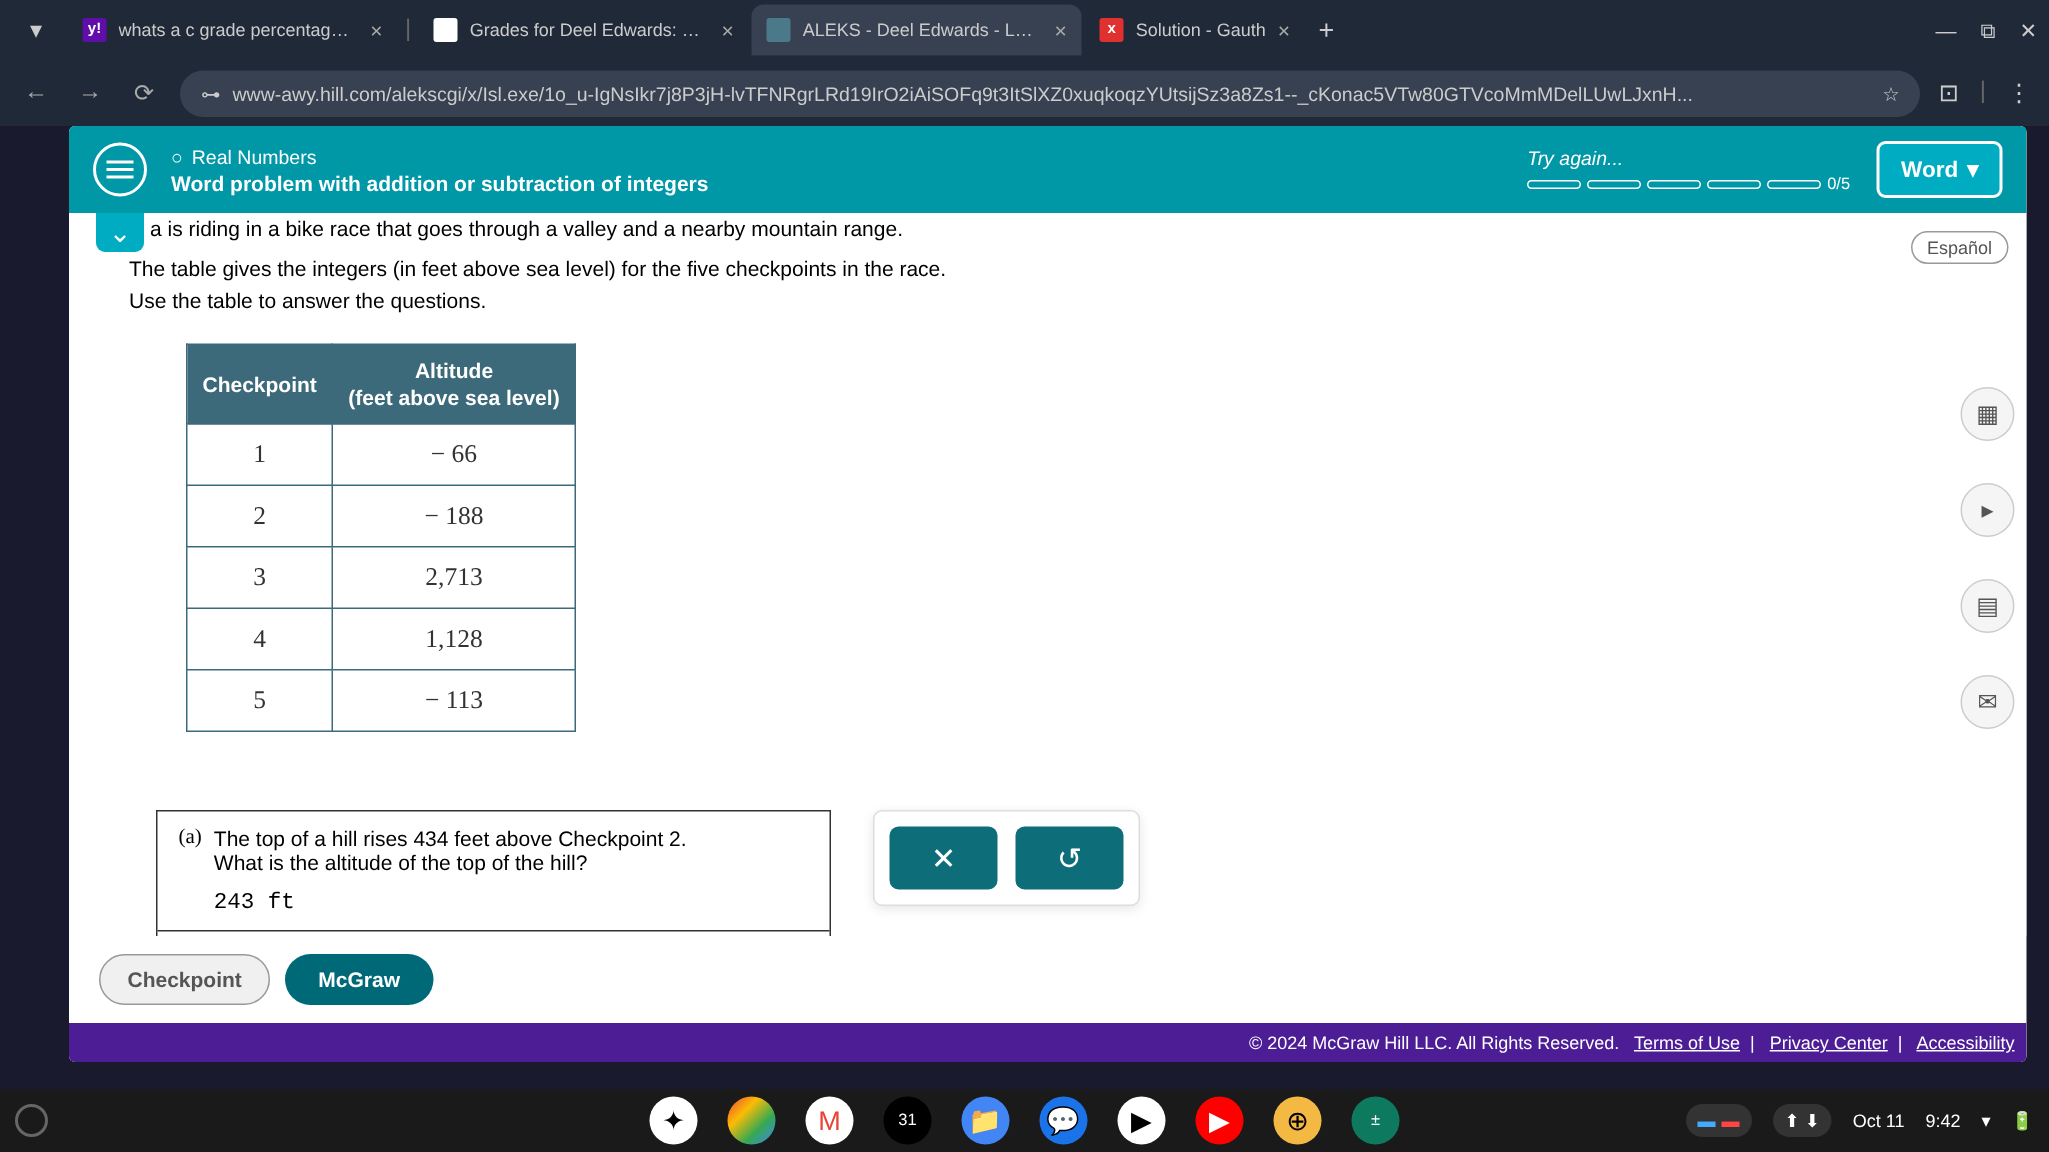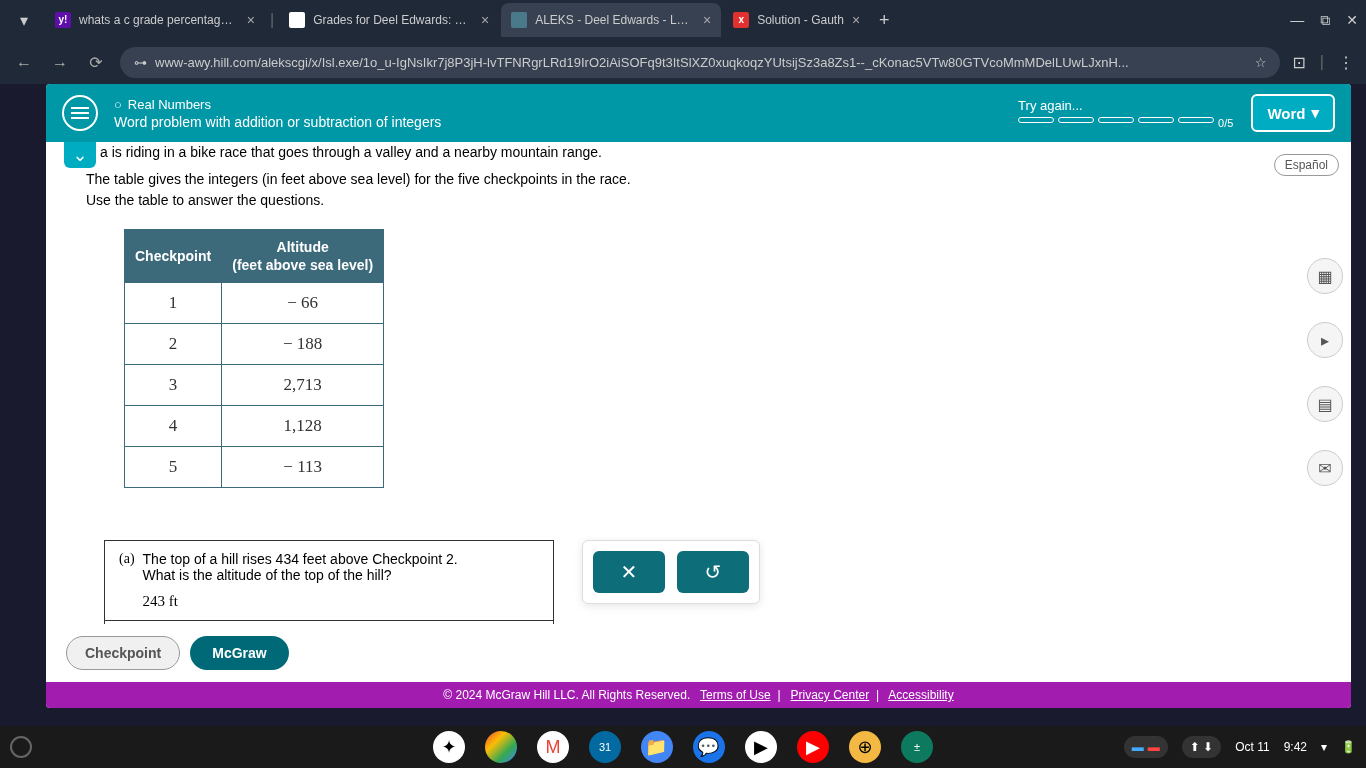--- a/index.html
+++ b/index.html
@@ -25,24 +25,24 @@
 .end-controls { display: flex; gap: 14px; color: #ccc; }
 
 
 .app { position: absolute; top: 84px; left: 46px; right: 15px; bottom: 60px; background: #fff; border-radius: 4px; overflow: hidden; display: flex; flex-direction: column; }
 .app-header { background: #0097a7; color: #fff; padding: 10px 16px; display: flex; align-items: center; }
 .hamburger { width: 36px; height: 36px; border: 2px solid #fff; border-radius: 50%; display: flex; align-items: center; justify-content: center; margin-right: 16px; cursor: pointer; }
 .hamburger-lines { width: 18px; }
 .hamburger-lines div { height: 2px; background: #fff; margin: 3px 0; }
 .header-text { flex: 1; }
 .header-top { display: flex; align-items: center; font-size: 13px; gap: 6px; }
-.header-main { font-size: 14px; font-weight: normal; margin-top: 2px; }
+.header-main { font-size: 14px; font-weight: bold; margin-top: 2px; }
 .header-right { display: flex; align-items: center; gap: 18px; }
-.try-again { font-size: 13px; }
-.progress-bar { margin-top: 4px; font-size: 11px; display: flex; align-items: flex-start; gap: 4px; }
+.try-again { font-size: 13px; font-style: italic; }
+.progress-bar { margin-top: 4px; font-size: 11px; display: flex; align-items: center; gap: 4px; }
 .progress-seg { width: 36px; height: 6px; border: 1px solid #fff; border-radius: 3px; display: inline-block; }
 .deel-btn { background: #00acc1; border: 2px solid #fff; border-radius: 6px; padding: 8px 14px; color: #fff; font-weight: bold; font-size: 15px; cursor: pointer; display: flex; align-items: center; gap: 6px; }
 
 .content-wrapper { flex: 1; position: relative; background: #fff; overflow: hidden; }
 .sub-header { position: absolute; top: 0; left: 18px; background: #00acc1; width: 32px; height: 26px; border-radius: 0 0 6px 6px; display: flex; align-items: center; justify-content: center; cursor: pointer; }
 .sub-header-arrow { color: #fff; font-size: 18px; }
 .espanol { position: absolute; top: 12px; right: 12px; border: 1px solid #999; border-radius: 12px; padding: 3px 10px; font-size: 12px; color: #555; cursor: pointer; }
 
 .side-tools { position: absolute; right: 8px; top: 116px; display: flex; flex-direction: column; gap: 28px; }
 .tool-btn { width: 36px; height: 36px; border: 1px solid #ccc; border-radius: 50%; display: flex; align-items: center; justify-content: center; color: #555; cursor: pointer; background: #f5f5f5; }
@@ -55,30 +55,30 @@
 .data-table th { background: #3d6a7a; color: #fff; padding: 8px 10px; border: 1px solid #3d6a7a; font-size: 14px; font-weight: bold; }
 .data-table th.alt-header { line-height: 1.3; }
 .data-table td { border: 1px solid #3d6a7a; padding: 10px 28px; text-align: center; font-family: 'Times New Roman', serif; font-size: 17px; color: #333; }
 
 .answer-section { margin: 52px 0 0 58px; display: flex; gap: 28px; align-items: flex-start; }
 .answer-box { border: 1px solid #333; width: 450px; }
 .answer-row { border-bottom: 1px solid #333; padding: 10px 14px; font-size: 14px; display: flex; gap: 8px; }
 .answer-row:last-child { border-bottom: none; }
 .answer-label { font-family: 'Times New Roman', serif; }
 .answer-content { flex: 1; }
-.answer-value { margin-top: 10px; font-family: Liberation Serif, serif; font-size: 15px; }
+.answer-value { margin-top: 10px; font-family: Liberation Mono, monospace; font-size: 15px; }
 
 .action-btns { background: #fff; border: 1px solid #ddd; border-radius: 6px; padding: 10px; display: flex; gap: 12px; box-shadow: 0 2px 8px rgba(0,0,0,0.1); }
 .action-btn { width: 72px; height: 42px; background: #0d6e7a; color: #fff; border: none; border-radius: 6px; font-size: 20px; cursor: pointer; display: flex; align-items: center; justify-content: center; }
 
 .footer-section { padding: 12px 20px; display: flex; gap: 10px; }
 .explain-btn { border: 1px solid #999; background: #f0f0f0; color: #555; padding: 8px 18px; border-radius: 20px; font-size: 14px; font-weight: bold; cursor: pointer; }
 .recheck-btn { background: #006978; color: #fff; padding: 8px 22px; border-radius: 20px; font-size: 14px; font-weight: bold; border: none; cursor: pointer; }
 
-.copyright { background: #a21caf; color: #fff; padding: 6px 8px; text-align: center; font-size: 12px; }
+.copyright { background: #4c1d95; color: #fff; padding: 6px 8px; text-align: right; font-size: 12px; }
 .copyright a { color: #fff; text-decoration: underline; cursor: pointer; }
 
 
 .taskbar { position: absolute; bottom: 0; left: 0; right: 0; height: 42px; background: #1a1a1a; display: flex; align-items: center; padding: 0 10px; }
 .task-apps { position: absolute; left: 50%; transform: translateX(-50%); display: flex; gap: 20px; align-items: center; }
 .task-icon { width: 32px; height: 32px; border-radius: 50%; cursor: pointer; display: flex; align-items: center; justify-content: center; font-size: 18px; }
 .task-right { margin-left: auto; display: flex; align-items: center; gap: 14px; color: #fff; font-size: 12px; }
 .task-pill { background: #333; padding: 4px 8px; border-radius: 12px; display: flex; gap: 4px; }
 .task-left { width: 22px; height: 22px; border: 2px solid #666; border-radius: 50%; cursor: pointer; }
 </style>
@@ -253,21 +253,21 @@
     <a>Accessibility</a>
   </div>
 </div>
 
 <div class="taskbar">
   <div class="task-left"></div>
   <div class="task-apps">
     <div class="task-icon" style="background:#fff;">✦</div>
     <div class="task-icon" style="background:linear-gradient(135deg,#ea4335,#fbbc05,#34a853,#4285f4);"></div>
     <div class="task-icon" style="background:#fff;color:#ea4335;">M</div>
-    <div class="task-icon" style="background:#0369a1;color:#fff;font-size:11px;">31</div>
+    <div class="task-icon" style="background:#000000;color:#fff;font-size:11px;">31</div>
     <div class="task-icon" style="background:#4285f4;">📁</div>
     <div class="task-icon" style="background:#1a73e8;">💬</div>
     <div class="task-icon" style="background:#fff;">▶</div>
     <div class="task-icon" style="background:#ff0000;color:#fff;">▶</div>
     <div class="task-icon" style="background:#f4b942;">⊕</div>
     <div class="task-icon" style="background:#0d7a5f;color:#fff;font-size:11px;">±</div>
   </div>
   <div class="task-right">
     <div class="task-pill">
         <span style="color:#4af;">▬</span>

